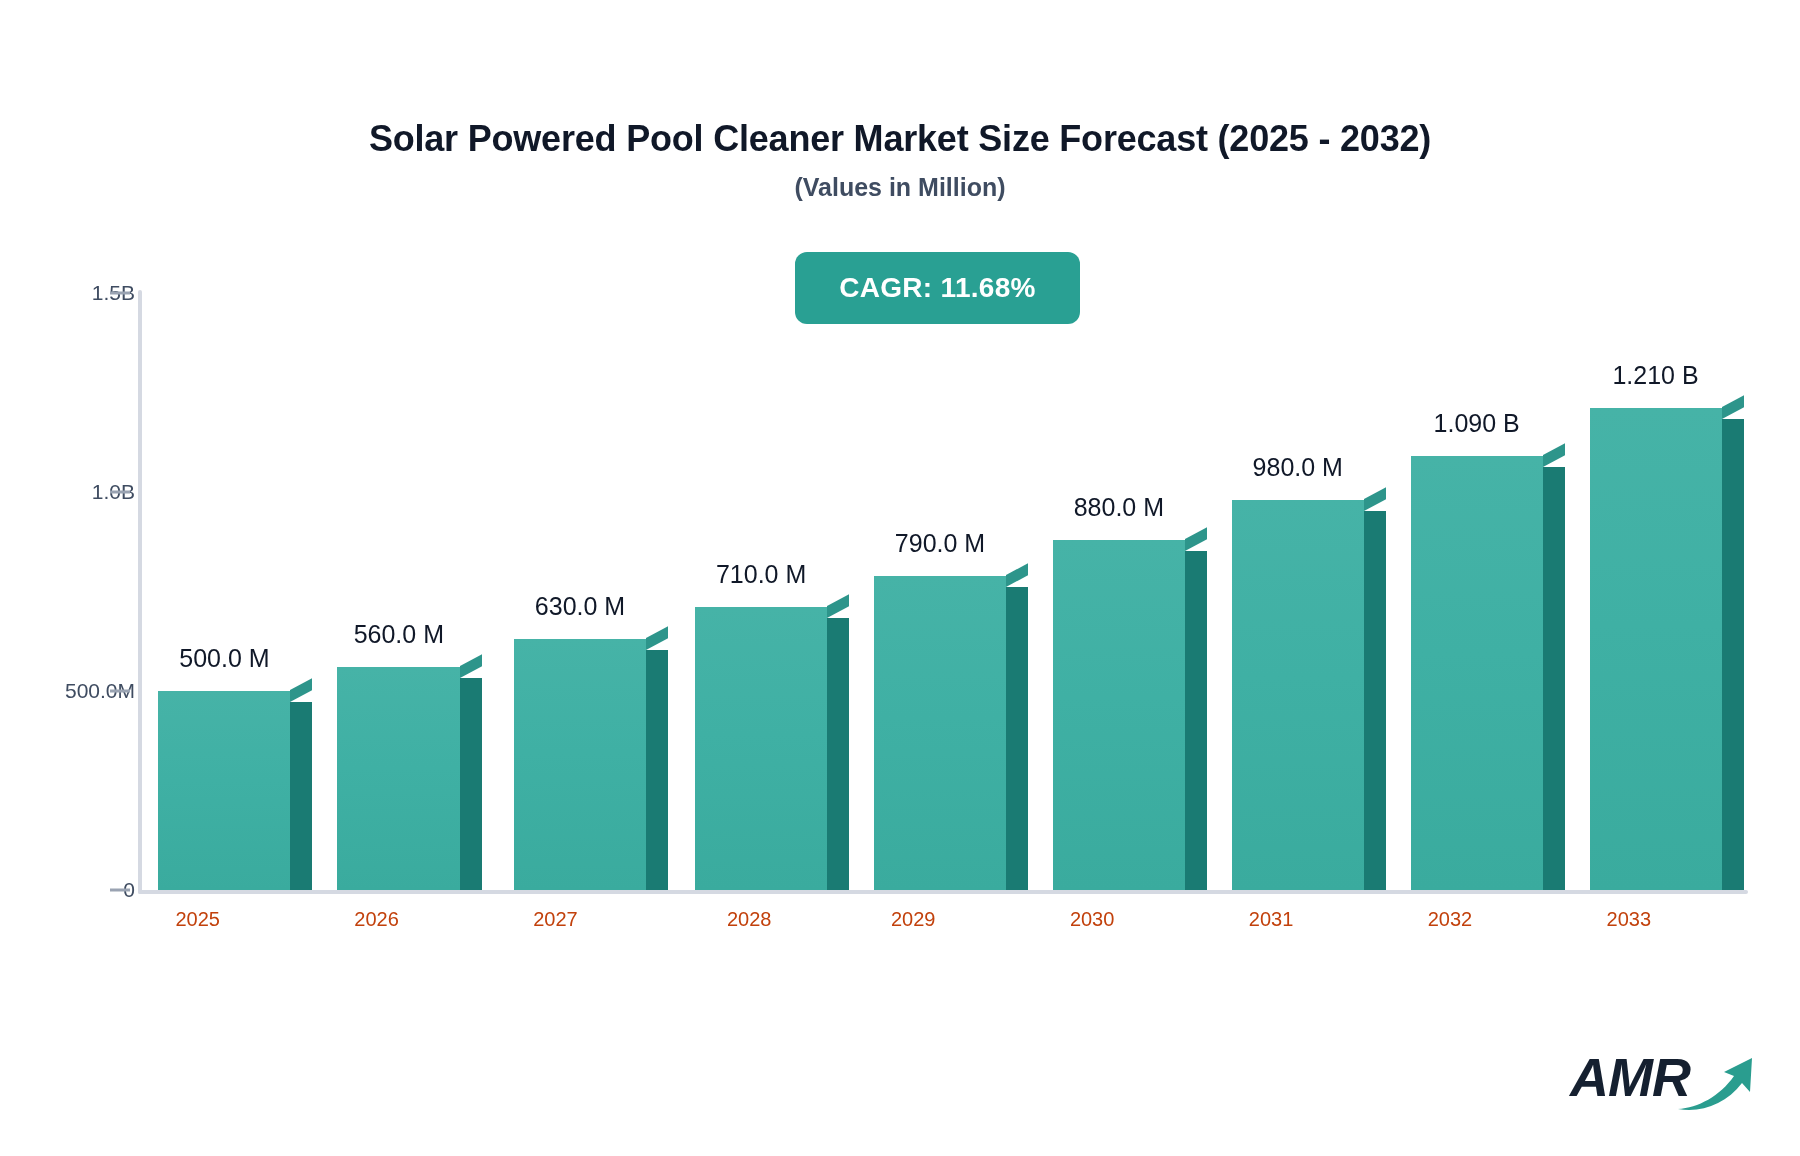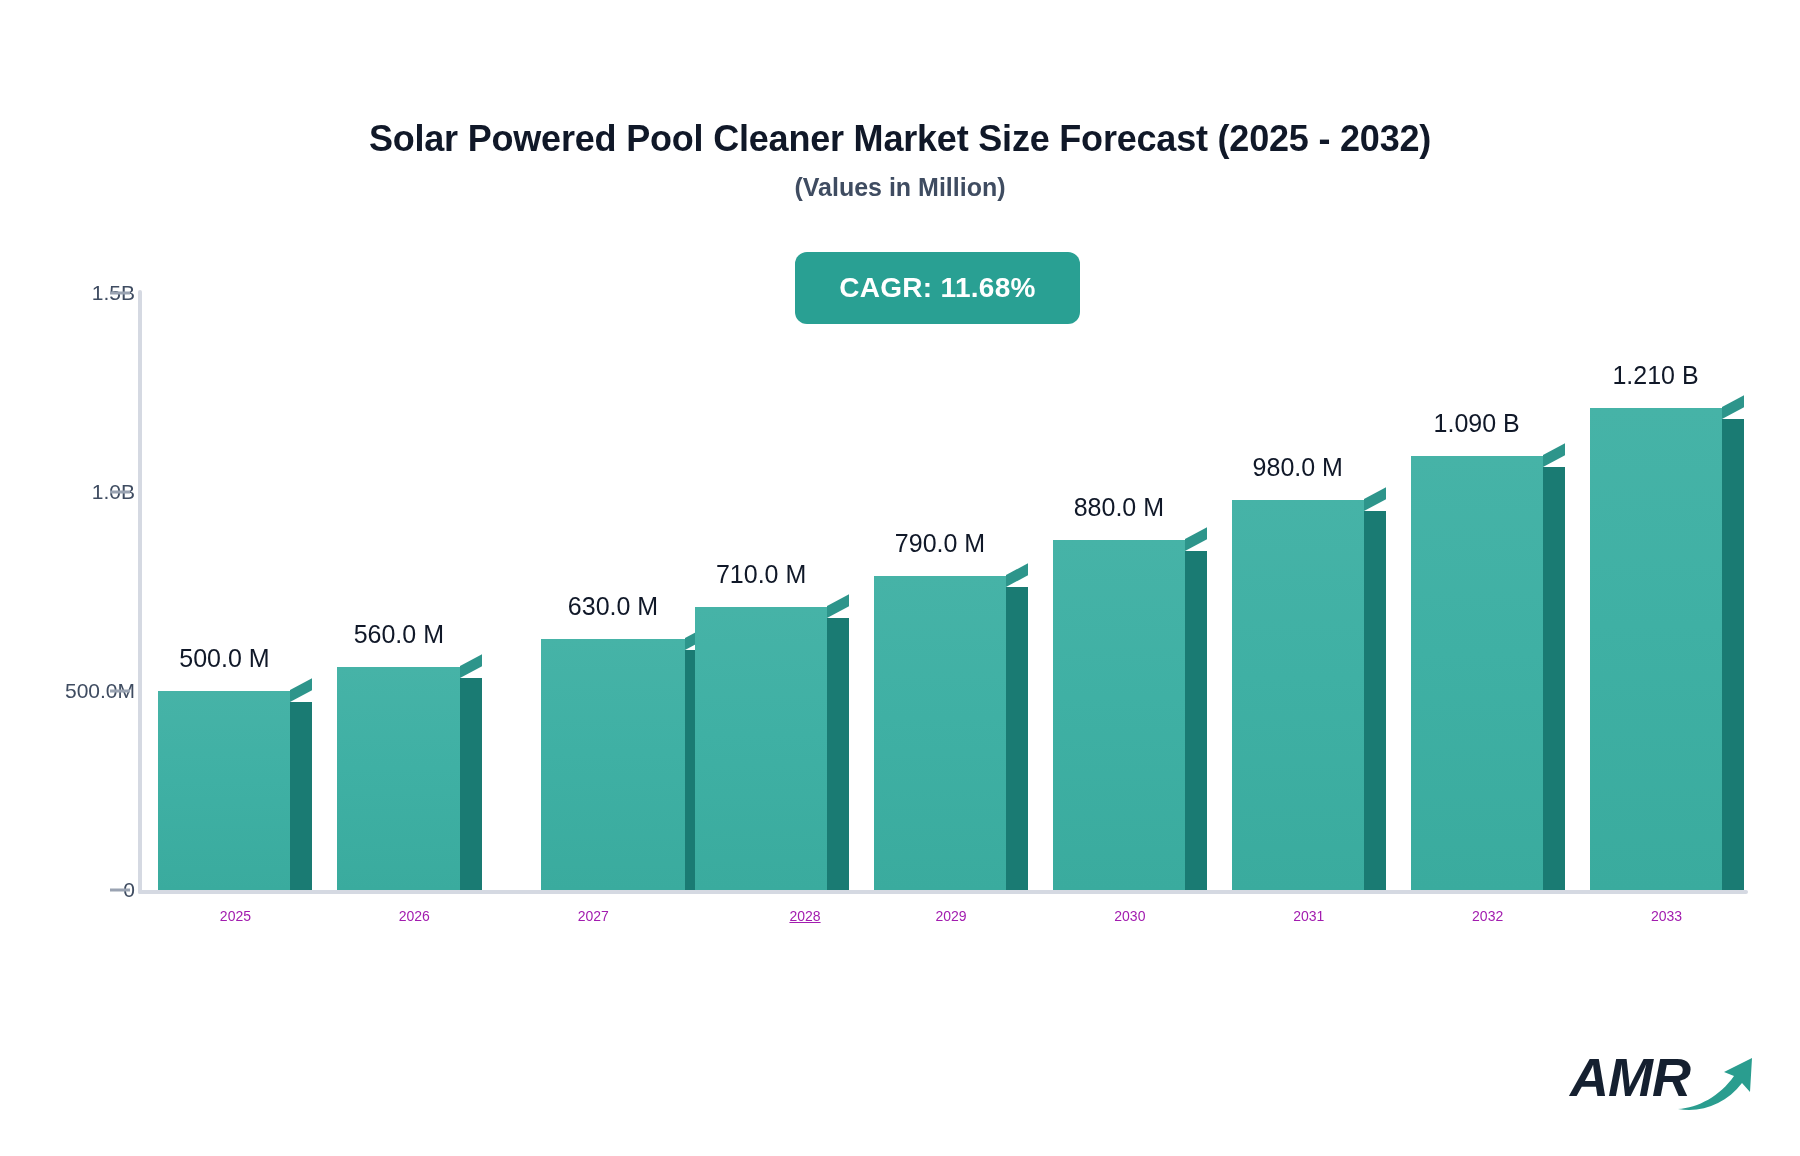--- a/index.html
+++ b/index.html
@@ -126,23 +126,23 @@
     width: calc(100% + 60px);
     text-align: center;
     font-size: 25px;
     color: #101828;
     font-weight: 400;
     white-space: nowrap;
   }
   .x-label {
     position: absolute;
     top: 908px;
-    font-size: 14px;
-    color: #a21caf;
-    text-align: center;
+    font-size: 20px;
+    color: #c2410c;
+    text-align: left;
     white-space: nowrap;
   }
 
   
   #amr-logo {
     position: absolute;
     right: 40px;
     bottom: 40px;
     width: 190px;
     height: 72px;
@@ -191,21 +191,21 @@
           <div class="bar-side" style="height: 188px;"></div>
           <div class="bar-top" style="bottom: 188px;"></div>
           <div class="bar-value" style="bottom: 217px; margin-top: 7px;">500.0 M</div>
         </div>
         <div class="bar-group" style="left: 337.333px; width: 123px; height: 222.88px; bottom: 266px;">
           <div class="bar-face" style="height: 222.88px;"></div>
           <div class="bar-side" style="height: 211.88px;"></div>
           <div class="bar-top" style="bottom: 211.88px;"></div>
           <div class="bar-value" style="bottom: 240.88px;">560.0 M</div>
         </div>
-        <div class="bar-group" style="left: 541px; width: 144px; height: 250.74px; bottom: 266px;">
+        <div class="bar-group" style="left: 514px; width: 132px; height: 250.74px; bottom: 266px;">
           <div class="bar-face" style="height: 250.74px;"></div>
           <div class="bar-side" style="height: 239.74px;"></div>
           <div class="bar-top" style="bottom: 239.74px;"></div>
           <div class="bar-value" style="bottom: 268.74px;">630.0 M</div>
         </div>
         <div class="bar-group" style="left: 695.111px; width: 132px; height: 282.58px; bottom: 266px; border-radius: 9px;">
           <div class="bar-face" style="height: 282.58px;"></div>
           <div class="bar-side" style="height: 271.58px;"></div>
           <div class="bar-top" style="bottom: 271.58px;"></div>
           <div class="bar-value" style="bottom: 300.58px;">710.0 M</div>
@@ -238,21 +238,21 @@
           <div class="bar-face" style="height: 481.58px;"></div>
           <div class="bar-side" style="height: 470.58px;"></div>
           <div class="bar-top" style="bottom: 470.58px;"></div>
           <div class="bar-value" style="bottom: 499.58px;">1.210 B</div>
         </div>
       </div>
     <div id="x-labels">
         <div class="x-label" style="left: 175.444px; width: 120px;">2025</div>
         <div class="x-label" style="left: 354.333px; width: 120px;">2026</div>
         <div class="x-label" style="left: 533.222px; width: 120px;">2027</div>
-        <div class="x-label" style="left: 745px; width: 120px; text-decoration: underline;">2028</div>
+        <div class="x-label" style="left: 727px; width: 120px;">2028</div>
         <div class="x-label" style="left: 891px; width: 120px;">2029</div>
         <div class="x-label" style="left: 1069.89px; width: 120px;">2030</div>
         <div class="x-label" style="left: 1248.78px; width: 120px;">2031</div>
         <div class="x-label" style="left: 1427.67px; width: 120px;">2032</div>
         <div class="x-label" style="left: 1606.56px; width: 120px;">2033</div>
       </div>
   </div>
 
   <div id="amr-logo">
     <div id="amr-logo-text">AMR</div>

